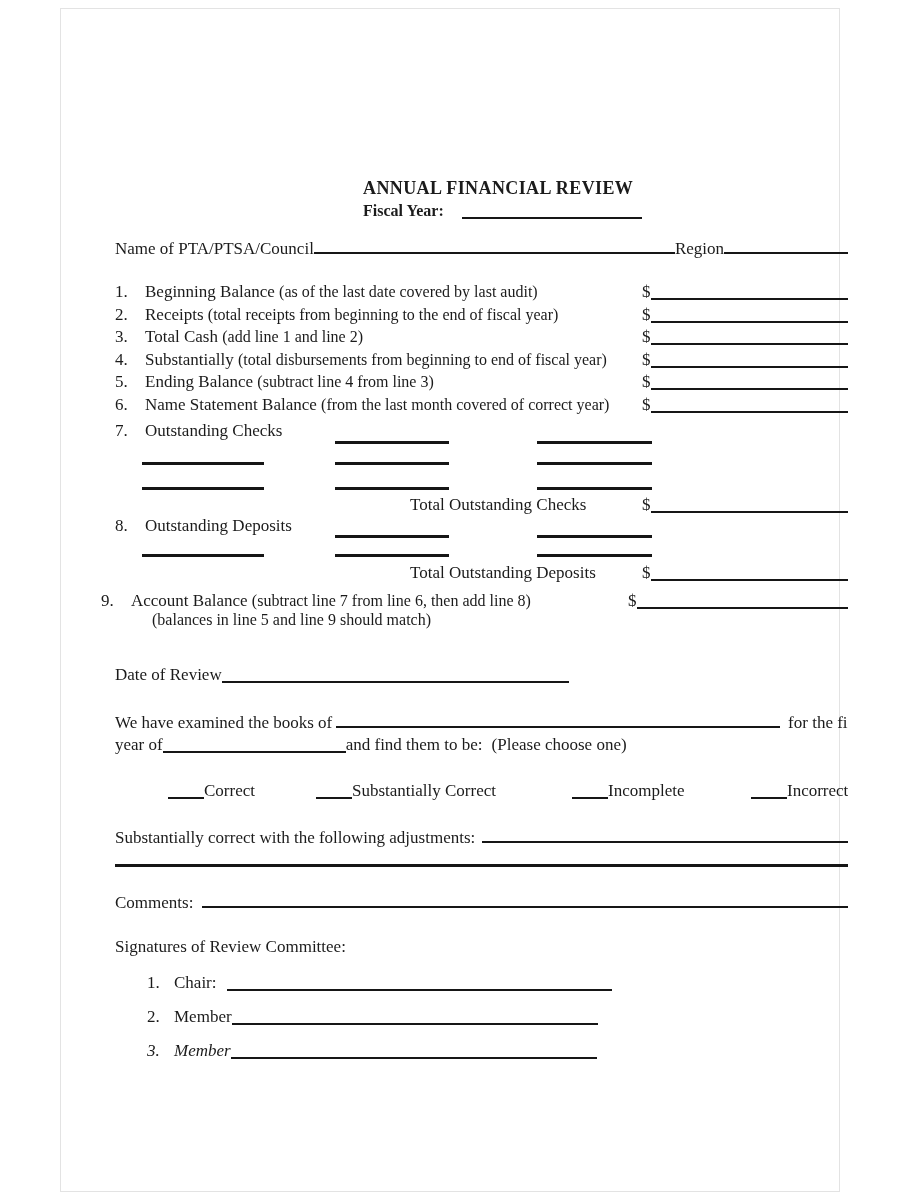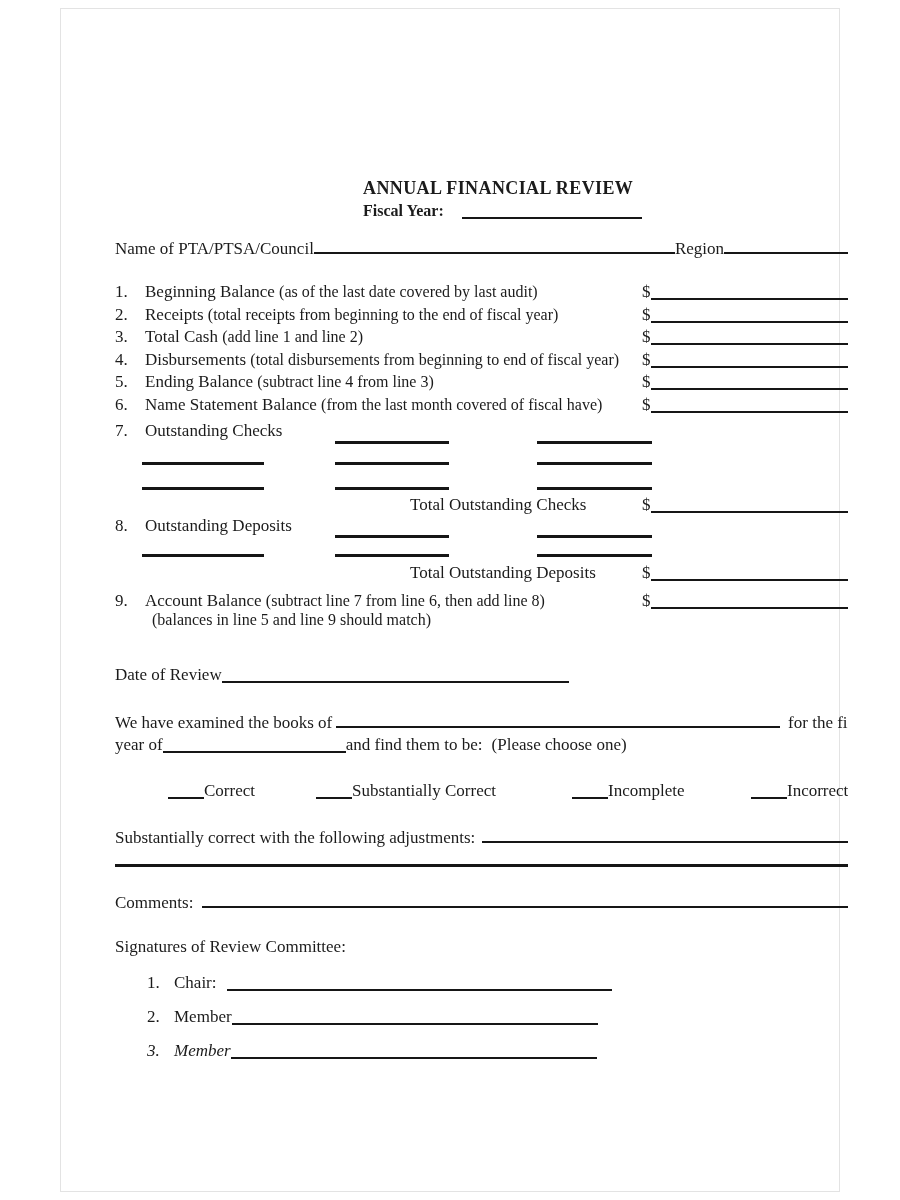--- a/index.html
+++ b/index.html
@@ -55,29 +55,29 @@
     </div>
     <div class="row">
       <span class="num">2.</span><span>Receipts</span> <span class="note">(total receipts from beginning to the end of fiscal year)</span>
       <span class="dollar"><span>$</span><span class="bl" style="width:212px;"></span></span>
     </div>
     <div class="row">
       <span class="num">3.</span><span>Total Cash</span> <span class="note">(add line 1 and line 2)</span>
       <span class="dollar"><span>$</span><span class="bl" style="width:212px;"></span></span>
     </div>
     <div class="row">
-      <span class="num">4.</span><span>Disbursements</span> <span class="note">(total disbursements from beginning to end of fiscal year)</span>
+      <span class="num">4.</span><span>Substantially</span> <span class="note">(total disbursements from beginning to end of fiscal year)</span>
       <span class="dollar"><span>$</span><span class="bl" style="width:212px;"></span></span>
     </div>
     <div class="row">
       <span class="num">5.</span><span>Ending Balance</span> <span class="note">(subtract line 4 from line 3)</span>
       <span class="dollar"><span>$</span><span class="bl" style="width:212px;"></span></span>
     </div>
     <div class="row">
-      <span class="num">6.</span><span>Name Statement Balance</span> <span class="note">(from the last month covered of fiscal have)</span>
+      <span class="num">6.</span><span>Name Statement Balance</span> <span class="note">(from the last month covered of correct year)</span>
       <span class="dollar"><span>$</span><span class="bl" style="width:212px;"></span></span>
     </div>
   </div>
 
   <div class="abs" style="left:63px; top:419px; width:759px; height:100px;">
     <div class="nowrap" style="position:absolute; left:0; top:2px;">
       <span class="num">7.</span><span>Outstanding Checks</span>
     </div>
     <span class="bl-abs" style="left:220px; top:22px; width:114px;"></span>
     <span class="bl-abs" style="left:422px; top:22px; width:115px;"></span>
@@ -101,21 +101,21 @@
     <span class="bl-abs" style="left:422px; top:19px; width:115px;"></span>
     <span class="bl-abs" style="left:27px; top:38px; width:122px;"></span>
     <span class="bl-abs" style="left:220px; top:38px; width:114px;"></span>
     <span class="bl-abs" style="left:422px; top:38px; width:115px;"></span>
     <div class="nowrap" style="position:absolute; left:295px; top:47px;">
       <span>Total Outstanding Deposits</span>
     </div>
     <span style="position:absolute; left:527px; top:47px; white-space:nowrap;"><span>$</span><span class="bl" style="width:222px;"></span></span>
   </div>
 
-  <div class="abs row" style="left:63px; top:590px; width:759px;">
+  <div class="abs row" style="left:49px; top:590px; width:759px;">
     <span class="num">9.</span><span>Account Balance</span> <span class="note">(subtract line 7 from line 6, then add line 8)</span>
     <span class="dollar"><span>$</span><span class="bl" style="width:218px;"></span></span>
   </div>
   <div class="abs note" style="left:100px; top:611px;">(balances in line 5 and line 9 should match)</div>
 
   <div class="abs" style="left:63px; top:712px; width:759px;">
     <div class="frow" style="height:22.5px;">
       <span class="nowrap">We have examined the books of</span>
       <span class="bl grow" style="margin-left:4px;"></span>
       <span class="nowrap" style="margin-left:8px;">for the fiscal</span>

